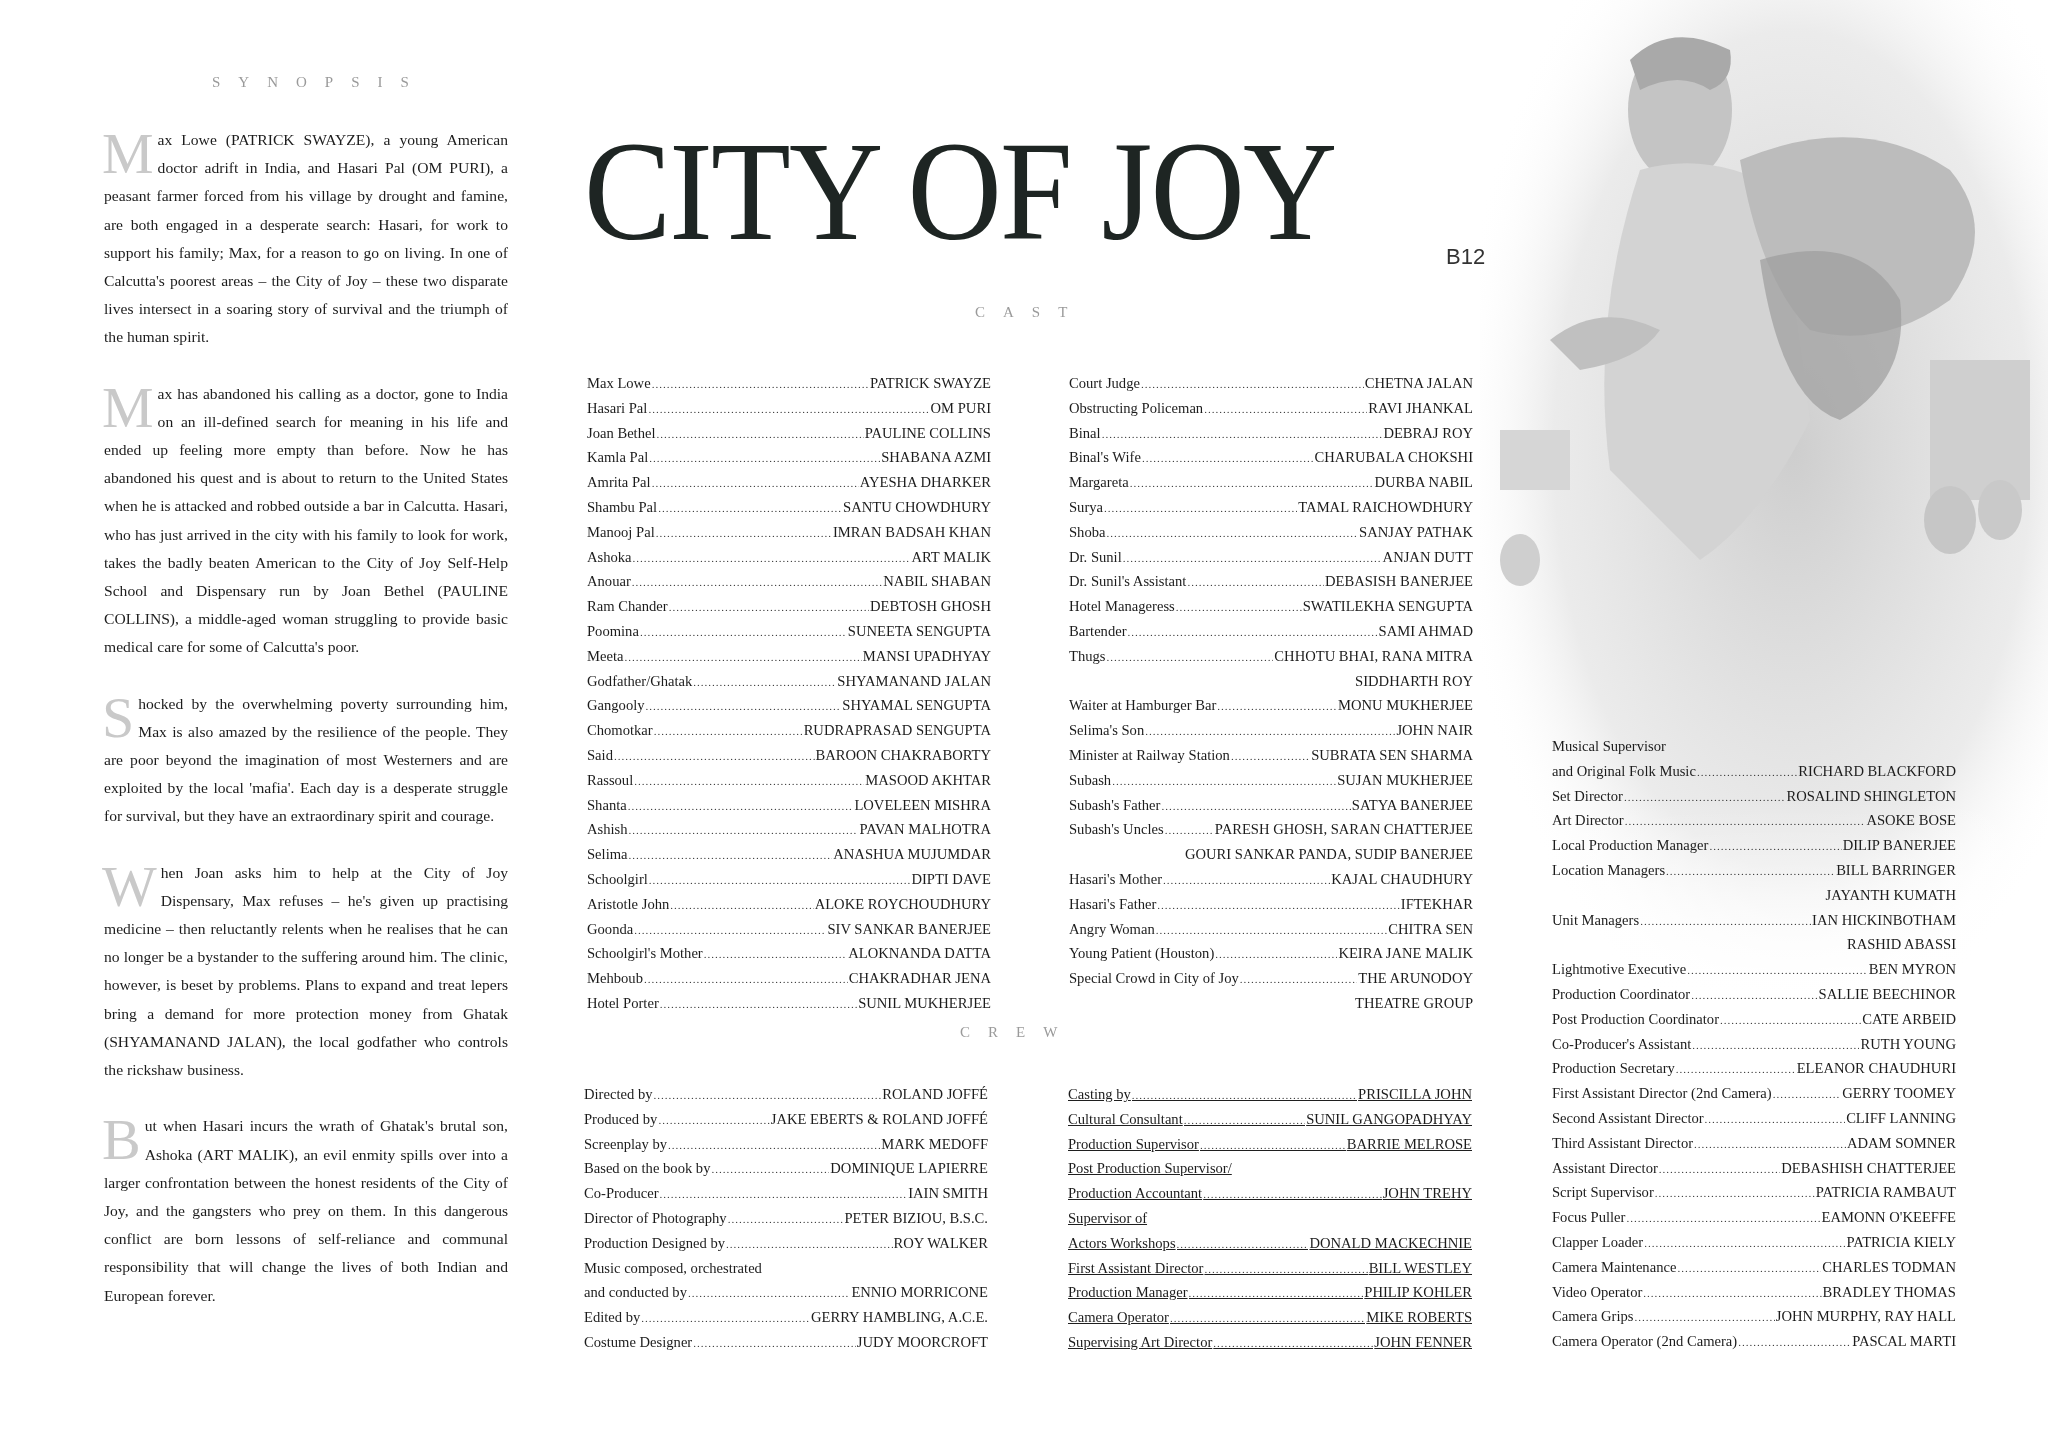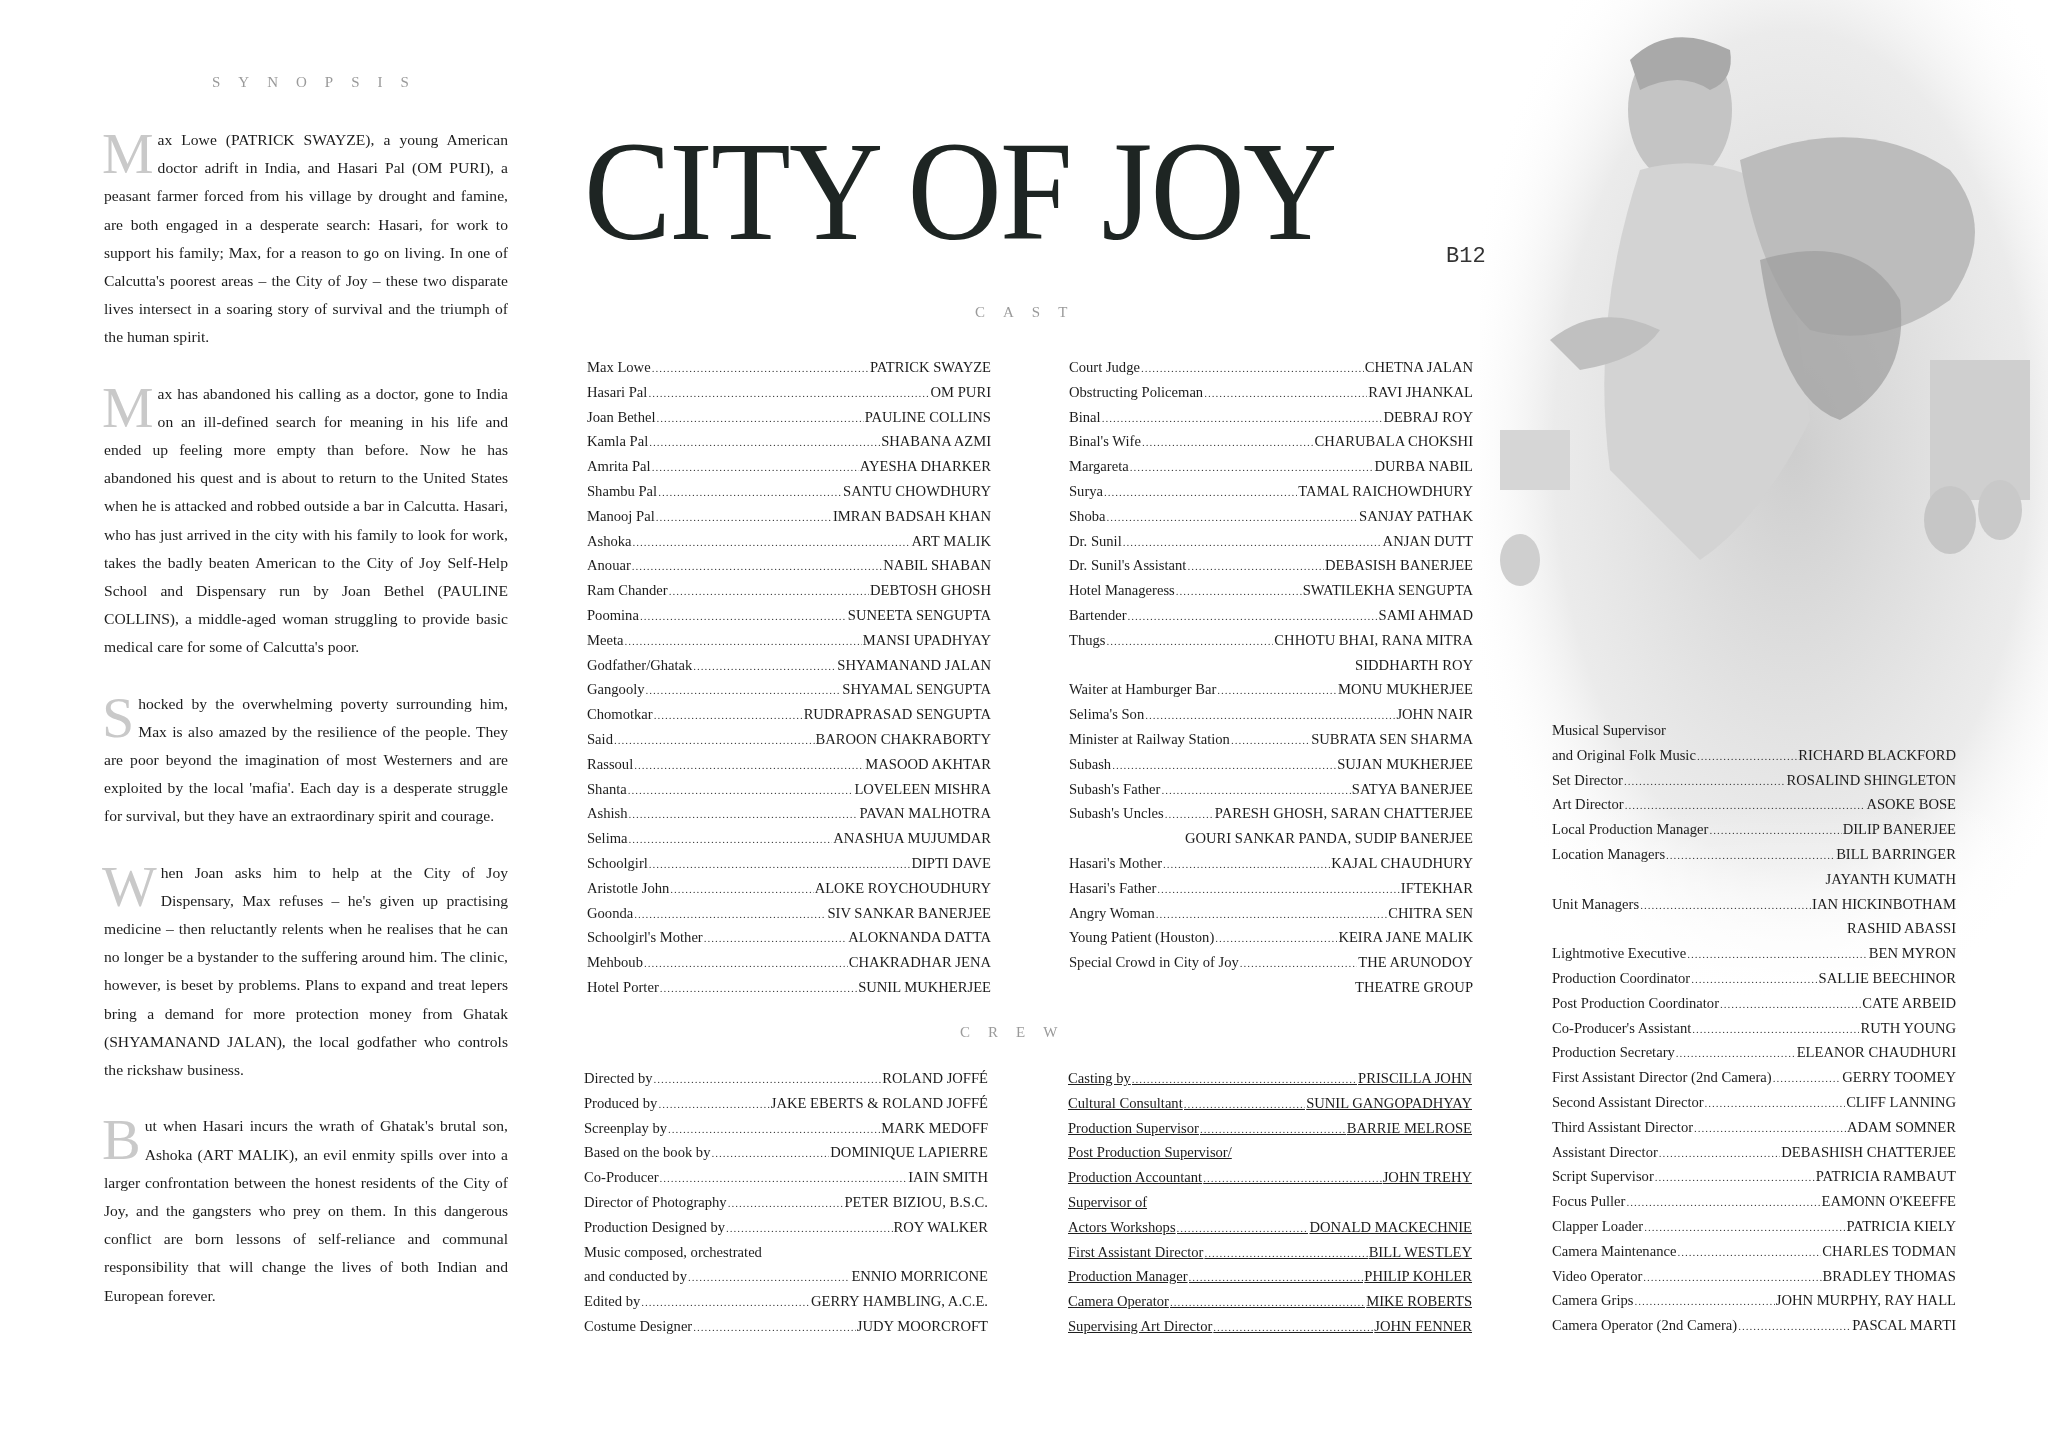--- a/index.html
+++ b/index.html
@@ -27,24 +27,24 @@
     float:left; font-size:58px; line-height:48px; color:#c9c9c9;
     margin:4px 4px 0 -2px; font-family:"Liberation Serif",serif;
   }
   .title {
     position:absolute; left:584px; top:106px; font-size:142px; line-height:170px;
     letter-spacing:-2px; color:#1e2523; font-family:"Liberation Serif",serif;
     transform:scaleX(0.92); transform-origin:left top; white-space:nowrap;
   }
   .annot {
     position:absolute; left:1446px; top:244px; font-size:22px; color:#333;
-    font-family:Liberation Mono, monospace;
+    font-family:Liberation Sans, sans-serif;
   }
   .col {
-    position:absolute; width:404px;
+    position:absolute; width:404px;margin-top:16px;
   }
   .row {
     display:flex; align-items:baseline; font-size:14.6px; line-height:24.8px;
     height:24.8px; white-space:nowrap; color:#1c1c1c;
   }
   .row .role { flex:0 0 auto; }
   .row .dots {
     flex:1 1 auto; overflow:hidden; margin:0 1px; color:#333;
     letter-spacing:1px; font-size:11px;
   }

